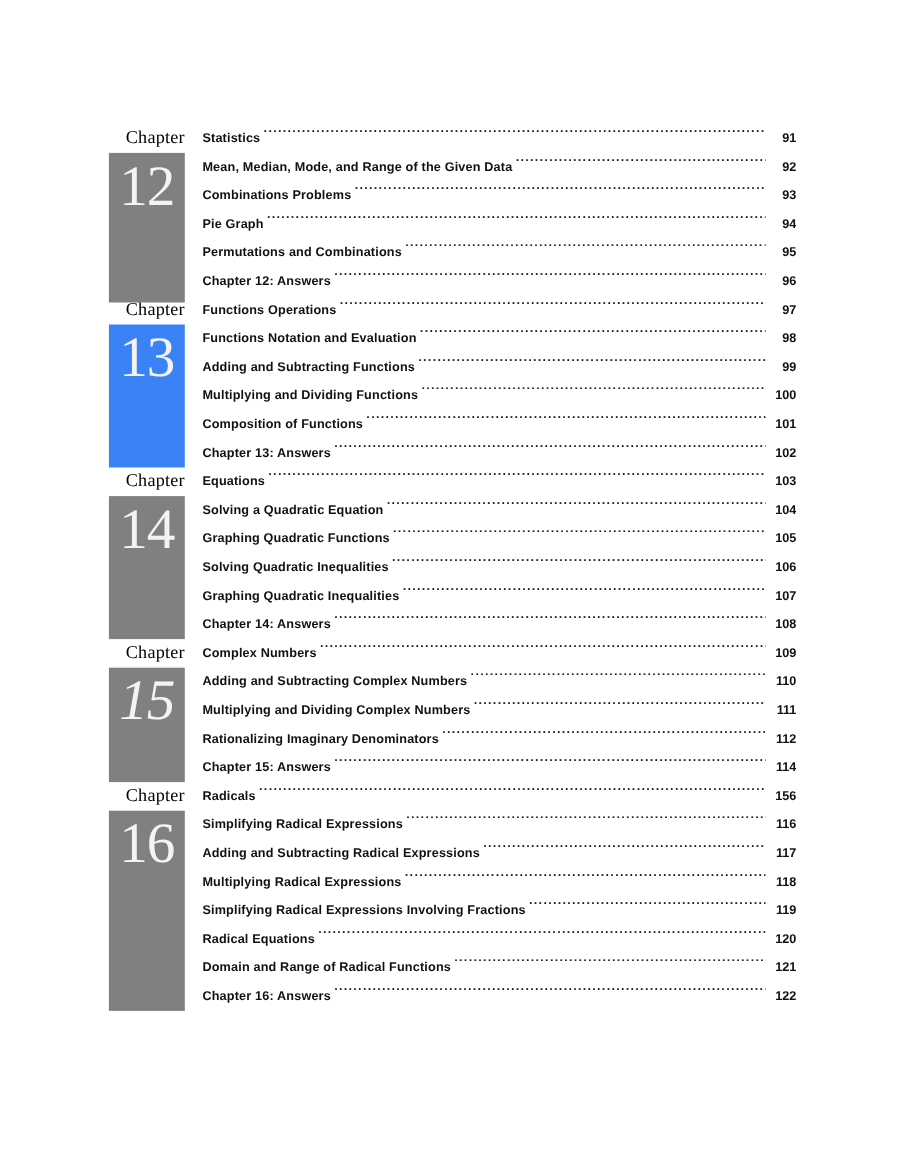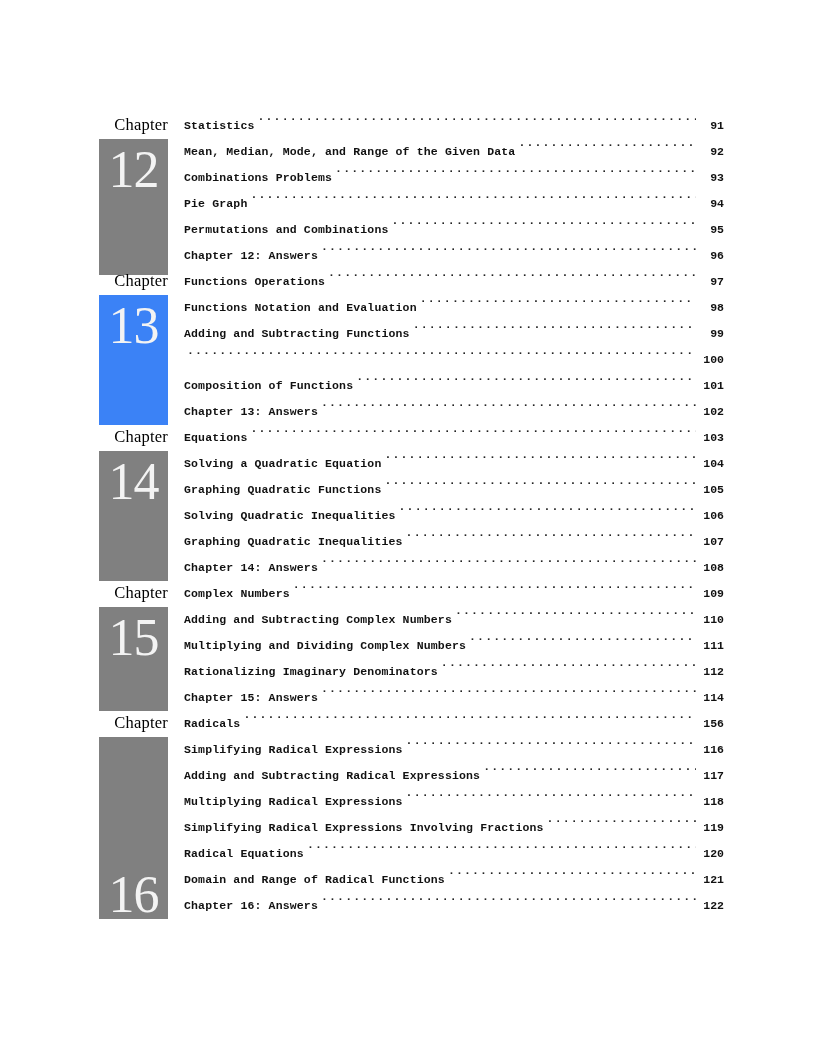--- a/index.html
+++ b/index.html
@@ -83,21 +83,20 @@
     position: relative;
     height: 26px;
     line-height: 26px;
     display: flex;
     align-items: baseline;
     font-size: 11.5px;
     font-weight: bold;
     color: #111111;
     white-space: nowrap;
     overflow: hidden;
-    font-family: Liberation Mono, monospace;
   }
   .entry .title {
     flex: 0 0 auto;
     letter-spacing: 0.15px;
   }
   .entry .leader {
     flex: 1 1 auto;
     overflow: hidden;
     margin: 0 2px 0 3px;
     position: relative;
@@ -196,20 +195,21 @@
             <span class="title">Functions Notation and Evaluation</span>
             <span class="leader"></span>
             <span class="pageno">98</span>
           </div>
           <div class="entry">
             <span class="title">Adding and Subtracting Functions</span>
             <span class="leader"></span>
             <span class="pageno">99</span>
           </div>
           <div class="entry">
+            <span class="title">Multiplying and Dividing Functions</span>
             <span class="leader"></span>
             <span class="pageno">100</span>
           </div>
           <div class="entry">
             <span class="title">Composition of Functions</span>
             <span class="leader"></span>
             <span class="pageno">101</span>
           </div>
           <div class="entry">
             <span class="title">Chapter 13: Answers</span>
@@ -254,21 +254,21 @@
           <div class="entry">
             <span class="title">Chapter 14: Answers</span>
             <span class="leader"></span>
             <span class="pageno">108</span>
           </div>
         </div>
       </div>
       <div class="chapter-block" style="height: 130px;">
         <div class="gutter">
           <div class="chapter-word">Chapter</div>
-          <div class="chapter-tile" style="height: 104px; background: rgb(128, 128, 128);">
+          <div class="chapter-tile" style="height: 104px; background: rgb(128, 128, 128); font-style: italic;">
             <div class="chapter-num" style="color: rgb(243, 243, 243);">15</div>
           </div>
         </div>
         <div class="entries">
           <div class="entry">
             <span class="title">Complex Numbers</span>
             <span class="leader"></span>
             <span class="pageno">109</span>
           </div>
           <div class="entry">
@@ -289,21 +289,21 @@
           <div class="entry">
             <span class="title">Chapter 15: Answers</span>
             <span class="leader"></span>
             <span class="pageno">114</span>
           </div>
         </div>
       </div>
       <div class="chapter-block" style="height: 208px;">
         <div class="gutter">
           <div class="chapter-word">Chapter</div>
-          <div class="chapter-tile" style="height: 182px; background: rgb(128, 128, 128); align-items: flex-end;">
+          <div class="chapter-tile" style="height: 182px; background: rgb(128, 128, 128);">
             <div class="chapter-num" style="color: rgb(243, 243, 243);">16</div>
           </div>
         </div>
         <div class="entries">
           <div class="entry">
             <span class="title">Radicals</span>
             <span class="leader"></span>
             <span class="pageno">156</span>
           </div>
           <div class="entry">

